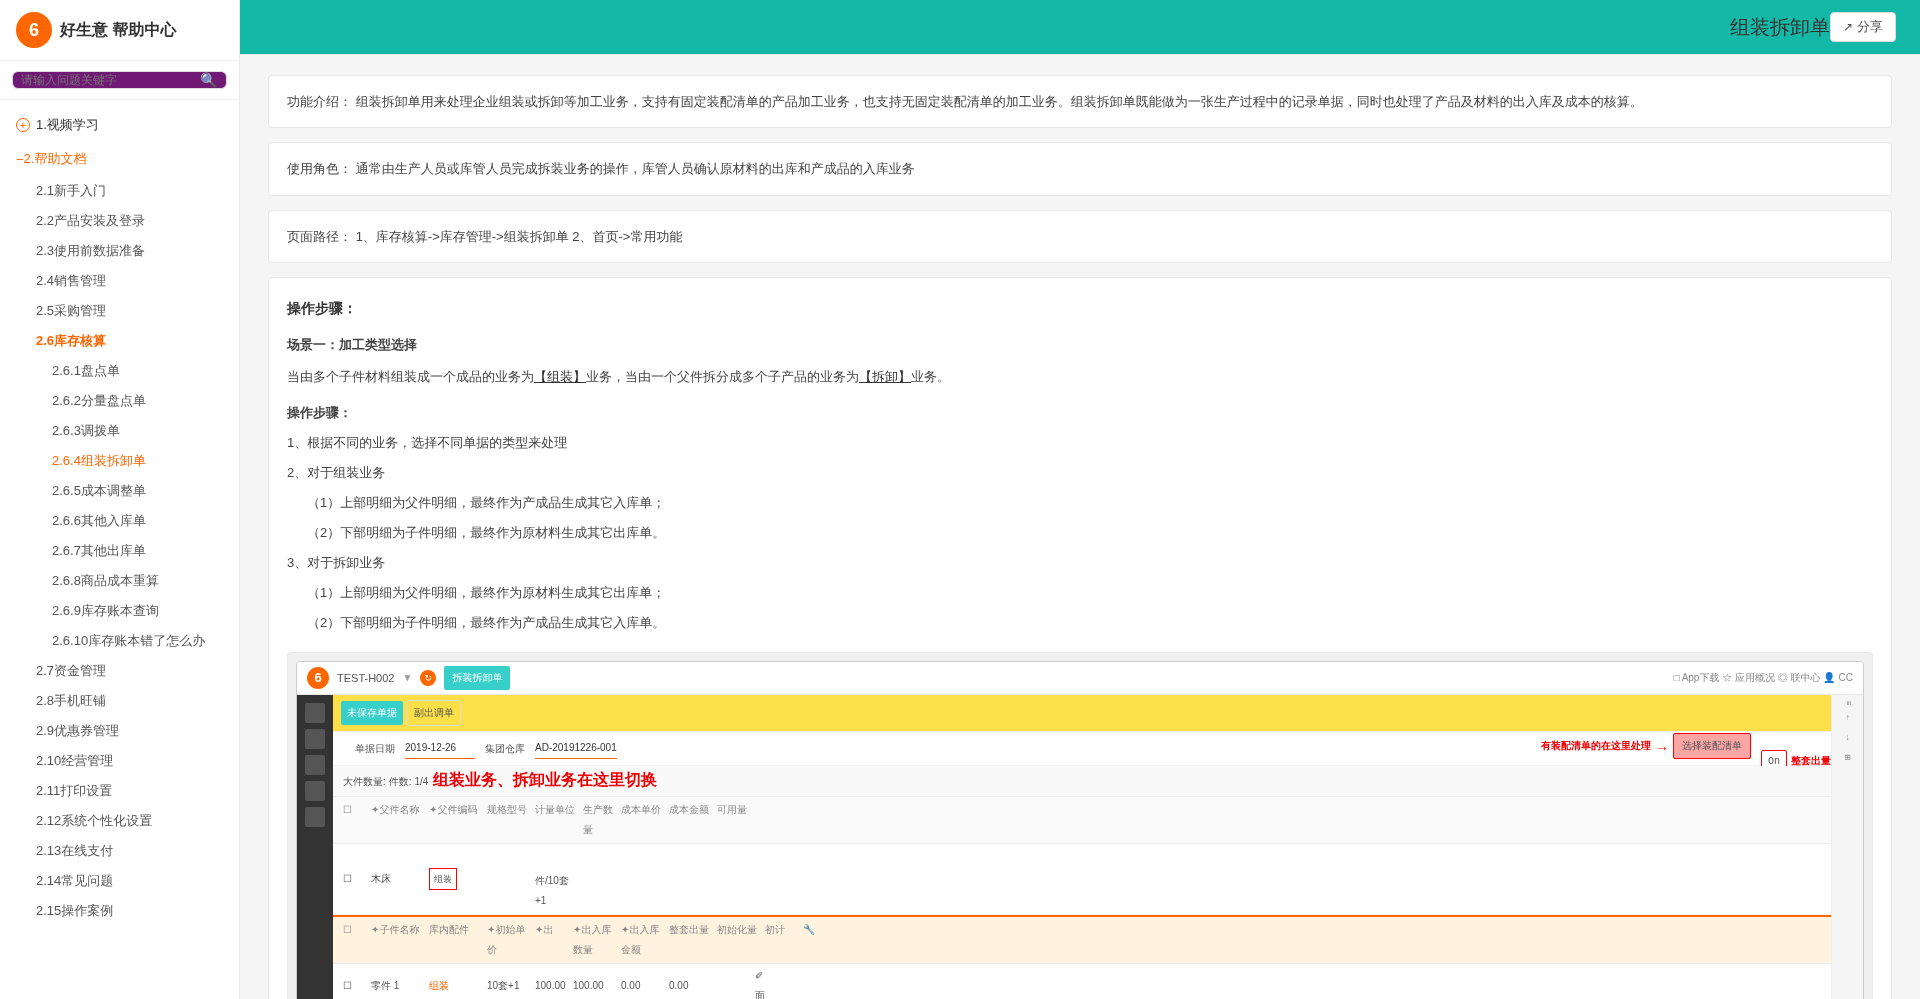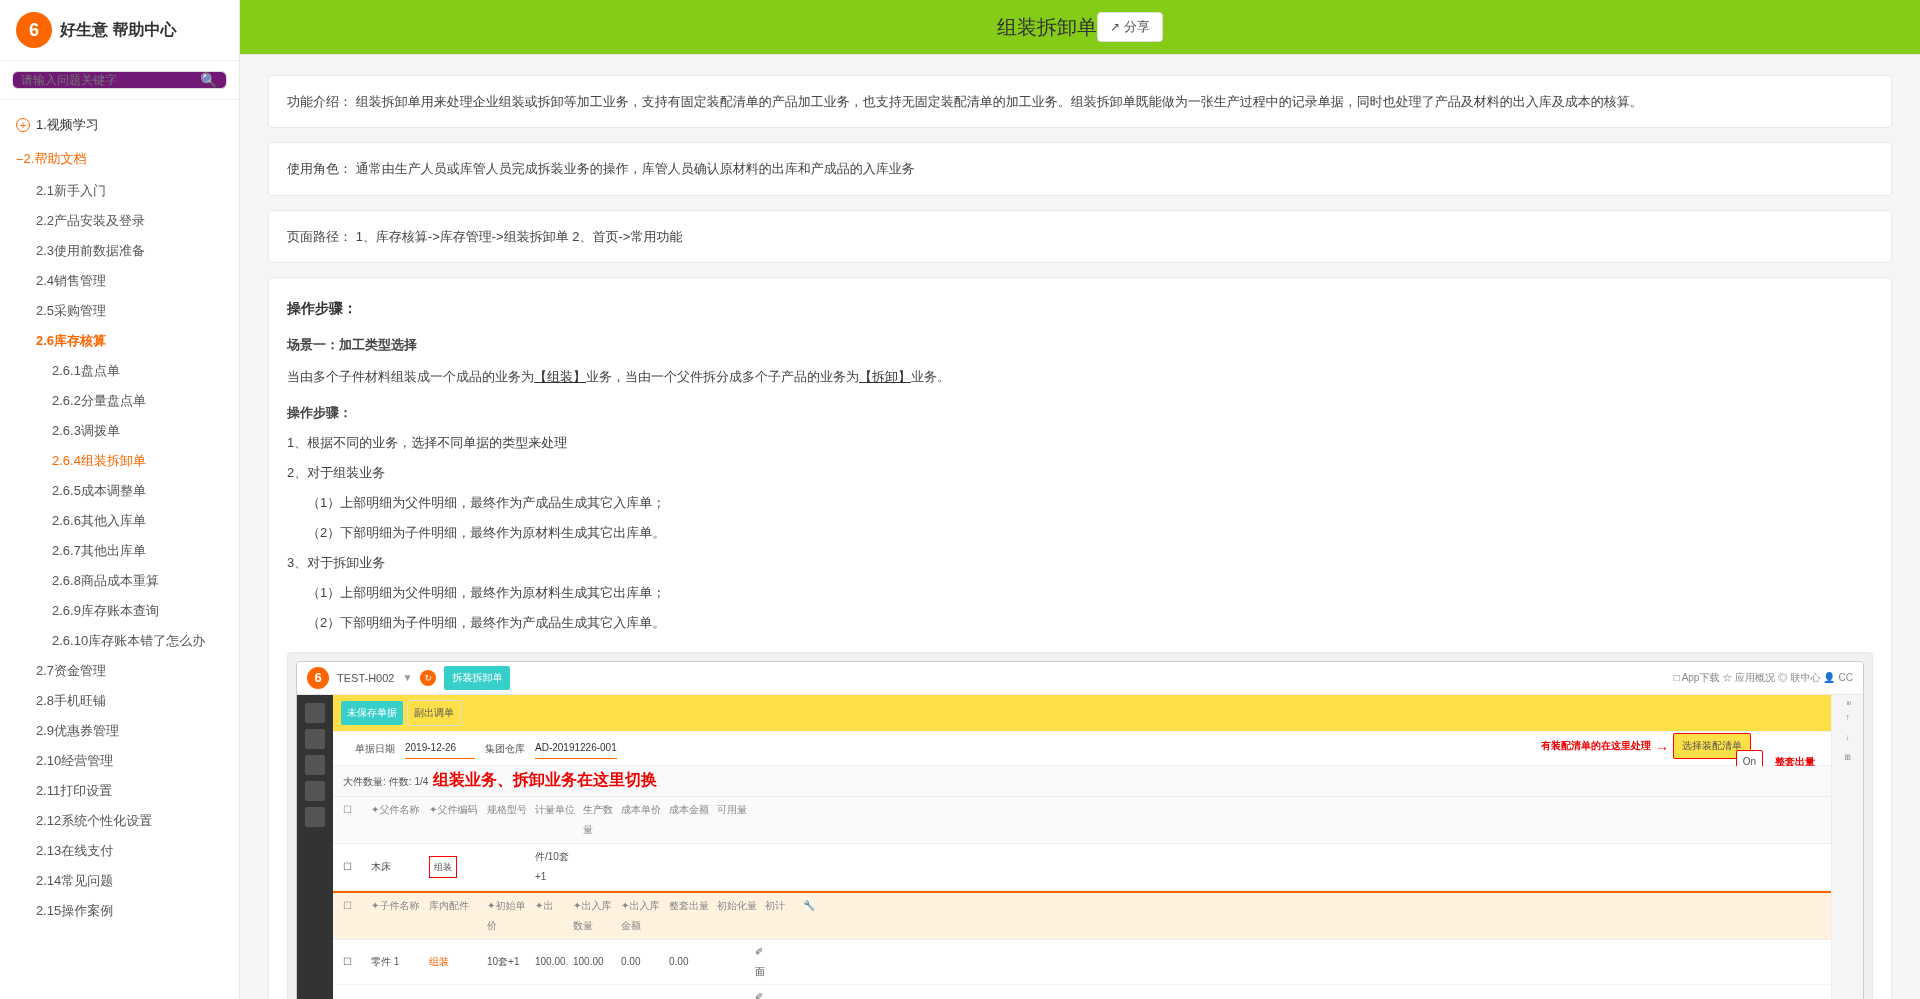--- a/index.html
+++ b/index.html
@@ -129,23 +129,23 @@
     #main {
       flex: 1;
       display: flex;
       flex-direction: column;
       overflow: hidden;
     }
 
     .top-bar {
       display: flex;
       align-items: center;
-      justify-content: center;
+      justify-content: flex-end;
       padding: 12px 24px;
-      background: #84cc16;
+      background: #14b8a6;
       border-bottom: 1px solid #e8e8e8;
     }
 
     .page-title-text {
       font-size: 20px;
       font-weight: 500;
       color: #333;
     }
 
     .share-btn {
@@ -369,24 +369,24 @@
 
               <div style="display:flex;align-items:center;flex-wrap:wrap;gap:10px;padding:6px 10px;background:#fff;border-bottom:1px solid #f0f0f0;position:relative;">
                 <span style="font-size:10px;color:#555;margin-left:12px;">单据日期</span>
                 <span style="font-size:10px;color:#333;border-bottom:1px solid #f60;min-width:70px;">2019-12-26</span>
                 <span style="font-size:10px;color:#555;">集团仓库</span>
                 <span style="font-size:10px;color:#333;border-bottom:1px solid #f60;min-width:70px;">AD-20191226-001</span>
 
                 <div style="position:absolute;right:80px;top:0;display:flex;align-items:center;gap:4px;">
                   <span style="color:#e00;font-size:10px;font-weight:bold;">有装配清单的在这里处理</span>
                   <span style="color:#e00;font-size:14px;">→</span>
-                  <div style="border:1.5px solid red;padding:2px 8px;border-radius:2px;background:#fde047;font-size:10px;color:#555;">选择装配清单</div>
+                  <div style="border:1.5px solid red;padding:2px 8px;border-radius:2px;background:#fca5a5;font-size:10px;color:#555;">选择装配清单</div>
                 </div>
 
-                <div style="position:absolute;right:16px;top:18px;display:flex;align-items:center;gap:12px;">
+                <div style="position:absolute;right:0;top:18px;display:flex;align-items:center;gap:4px;font-family:Liberation Mono, monospace;">
                   <span style="border:1.5px solid red;padding:1px 6px;background:#fff;font-size:10px;color:#555;border-radius:2px;">On</span>
                   <span style="font-size:10px;color:#e00;font-weight:bold;">整套出量</span>
                 </div>
               </div>
 
               <div style="padding:4px 10px;background:#f9f9f9;border-bottom:1px solid #eee;position:relative;">
                 <span style="font-size:10px;color:#555;">大件数量:</span>
                 <span style="font-size:10px;color:#555;">件数: 1/4</span>
 
                 
@@ -407,21 +407,21 @@
                 <span style="width:40px;">可用量</span>
               </div>
 
               <div style="display:flex;border-bottom:1px solid #f5f5f5;padding:3px 10px;font-size:10px;color:#555;gap:8px;align-items:center;">
                 <span style="width:20px;">☐</span>
                 <span style="width:50px;">木床</span>
                 <span style="width:50px;display:flex;align-items:center;gap:2px;">
                   <span style="border:1.5px solid red;padding:1px 4px;font-size:9px;">组装</span>
                 </span>
                 <span style="width:40px;"></span>
-                <span style="width:40px;">件/10套+1</span>
+                <span style="width:40px;margin-top:24px;">件/10套+1</span>
                 <span style="width:30px;"></span>
                 <span style="width:40px;"></span>
                 <span style="width:40px;"></span>
                 <span style="width:40px;"></span>
               </div>
 
               <div style="background:#fff3e0;padding:3px 10px;font-size:10px;color:#888;border-top:2px solid #f60;border-bottom:1px solid #eee;display:flex;gap:8px;">
                 <span style="width:20px;">☐</span>
                 <span style="width:50px;">✦子件名称</span>
                 <span style="width:50px;">库内配件</span>

